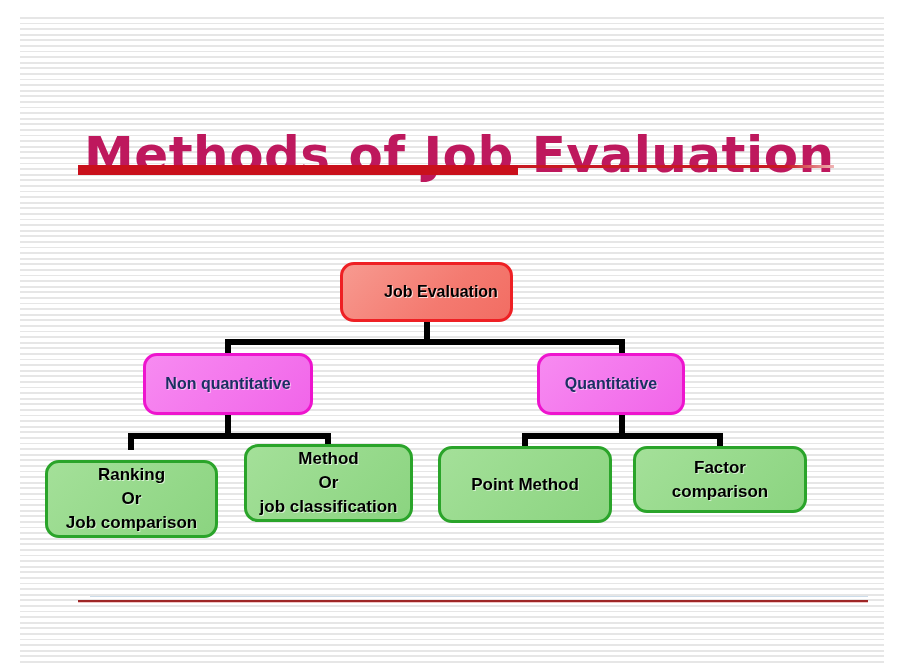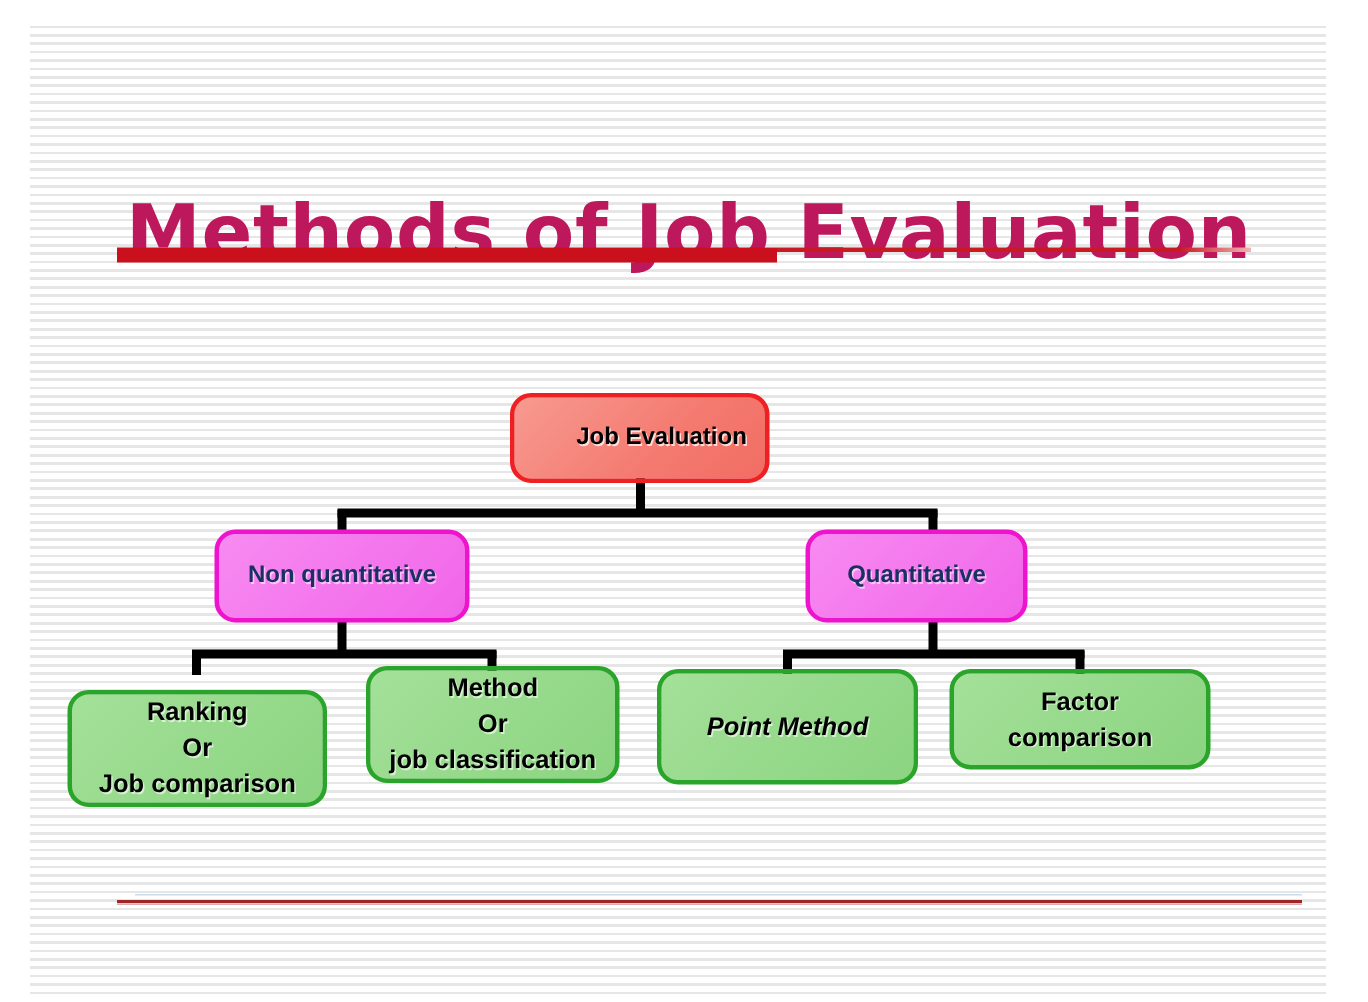--- a/index.html
+++ b/index.html
@@ -93,21 +93,21 @@
   .node-green {
     background: linear-gradient(135deg, #a4e099 0%, #8bd480 100%);
     border: 3px solid #2aa42a;
     color: #000000;
     font-size: 17px;
     line-height: 24px;
     text-shadow: 1px 1px 0 rgba(255,255,255,0.6);
   }
   .node-green.g1 { left: 45px;  top: 444px; width: 173px; height: 78px; margin-top: 16px; }
   .node-green.g2 { left: 244px; top: 444px; width: 169px; height: 78px; }
-  .node-green.g3 { left: 438px; top: 446px; width: 174px; height: 77px; font-style: italic; }
+  .node-green.g3 { left: 438px; top: 446px; width: 174px; height: 77px; }
   .node-green.g4 { left: 633px; top: 446px; width: 174px; height: 67px; }
 </style>
 </head>
 <body>
 
 <div class="stripes"></div>
 
 <h1 class="slide-title">Methods of Job Evaluation</h1>
 <div class="title-bar-thick"></div>
 <div class="title-bar-thin"></div>

